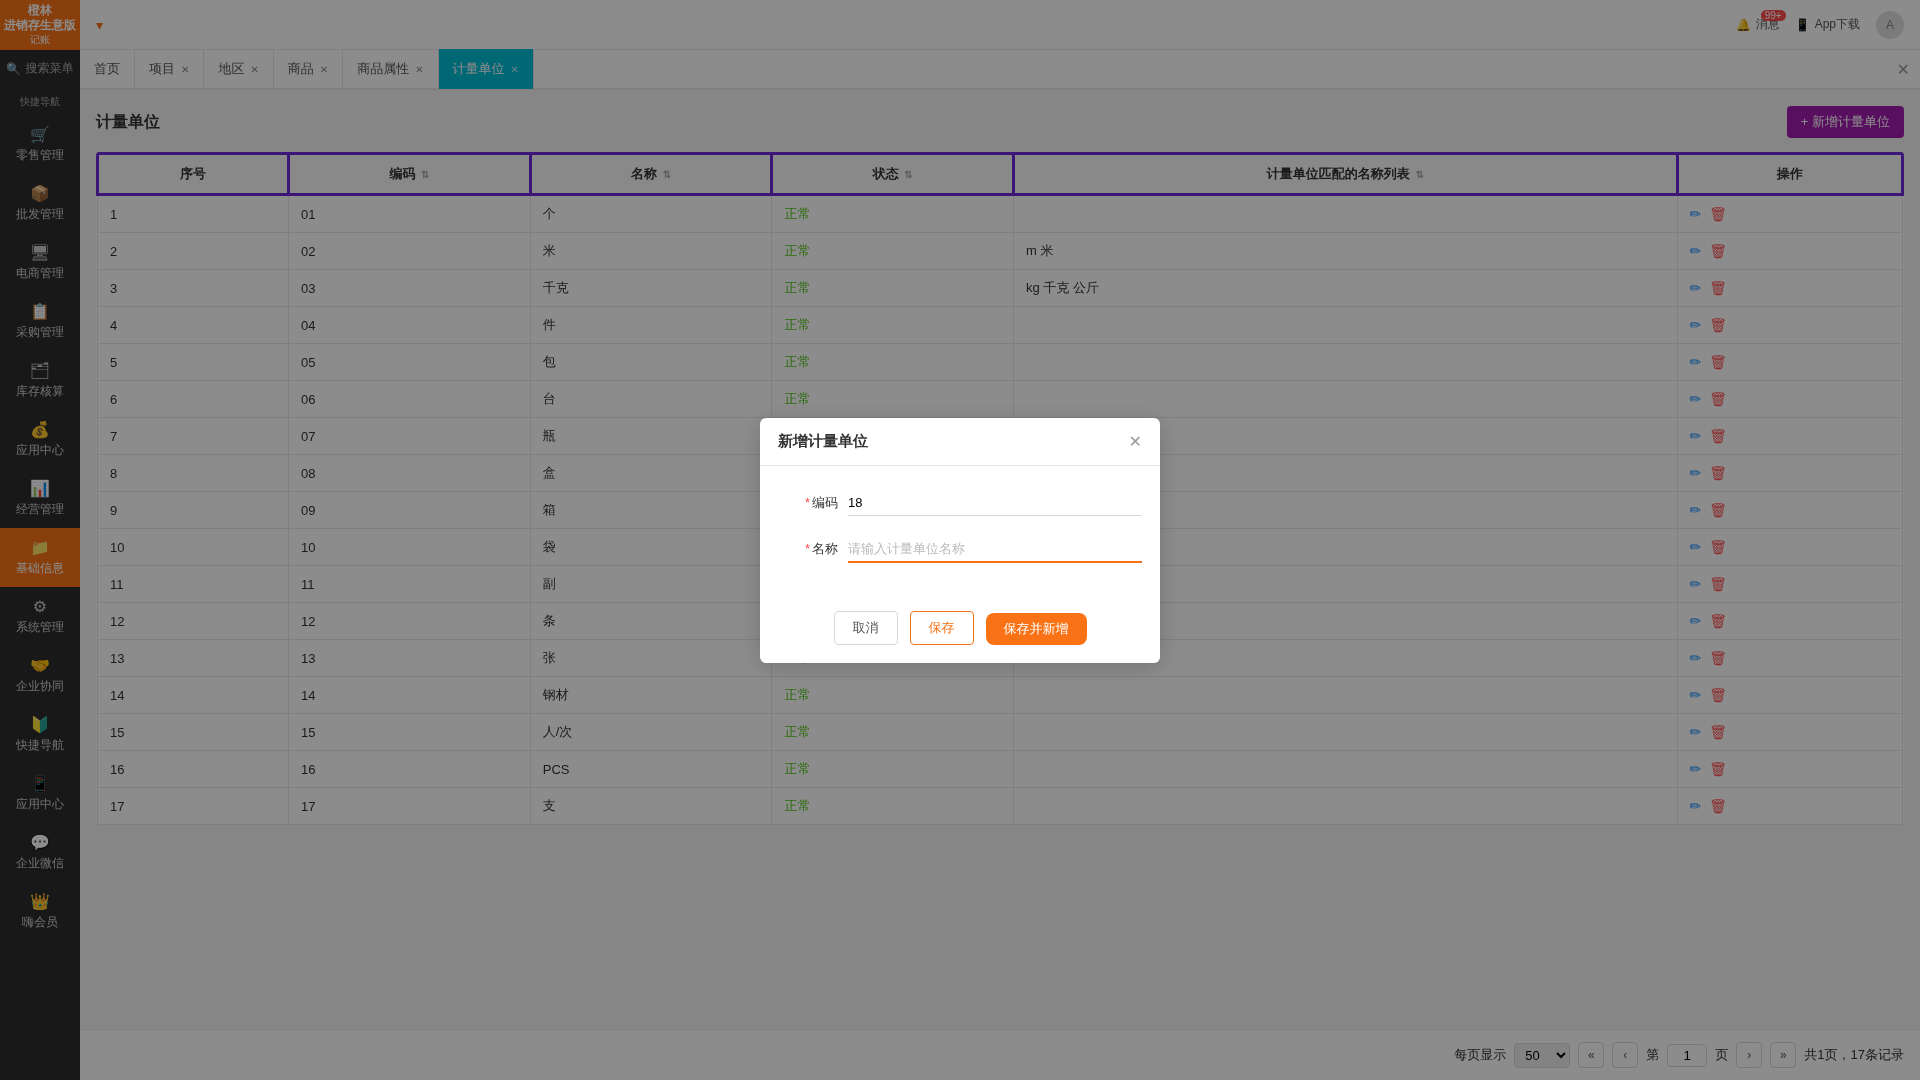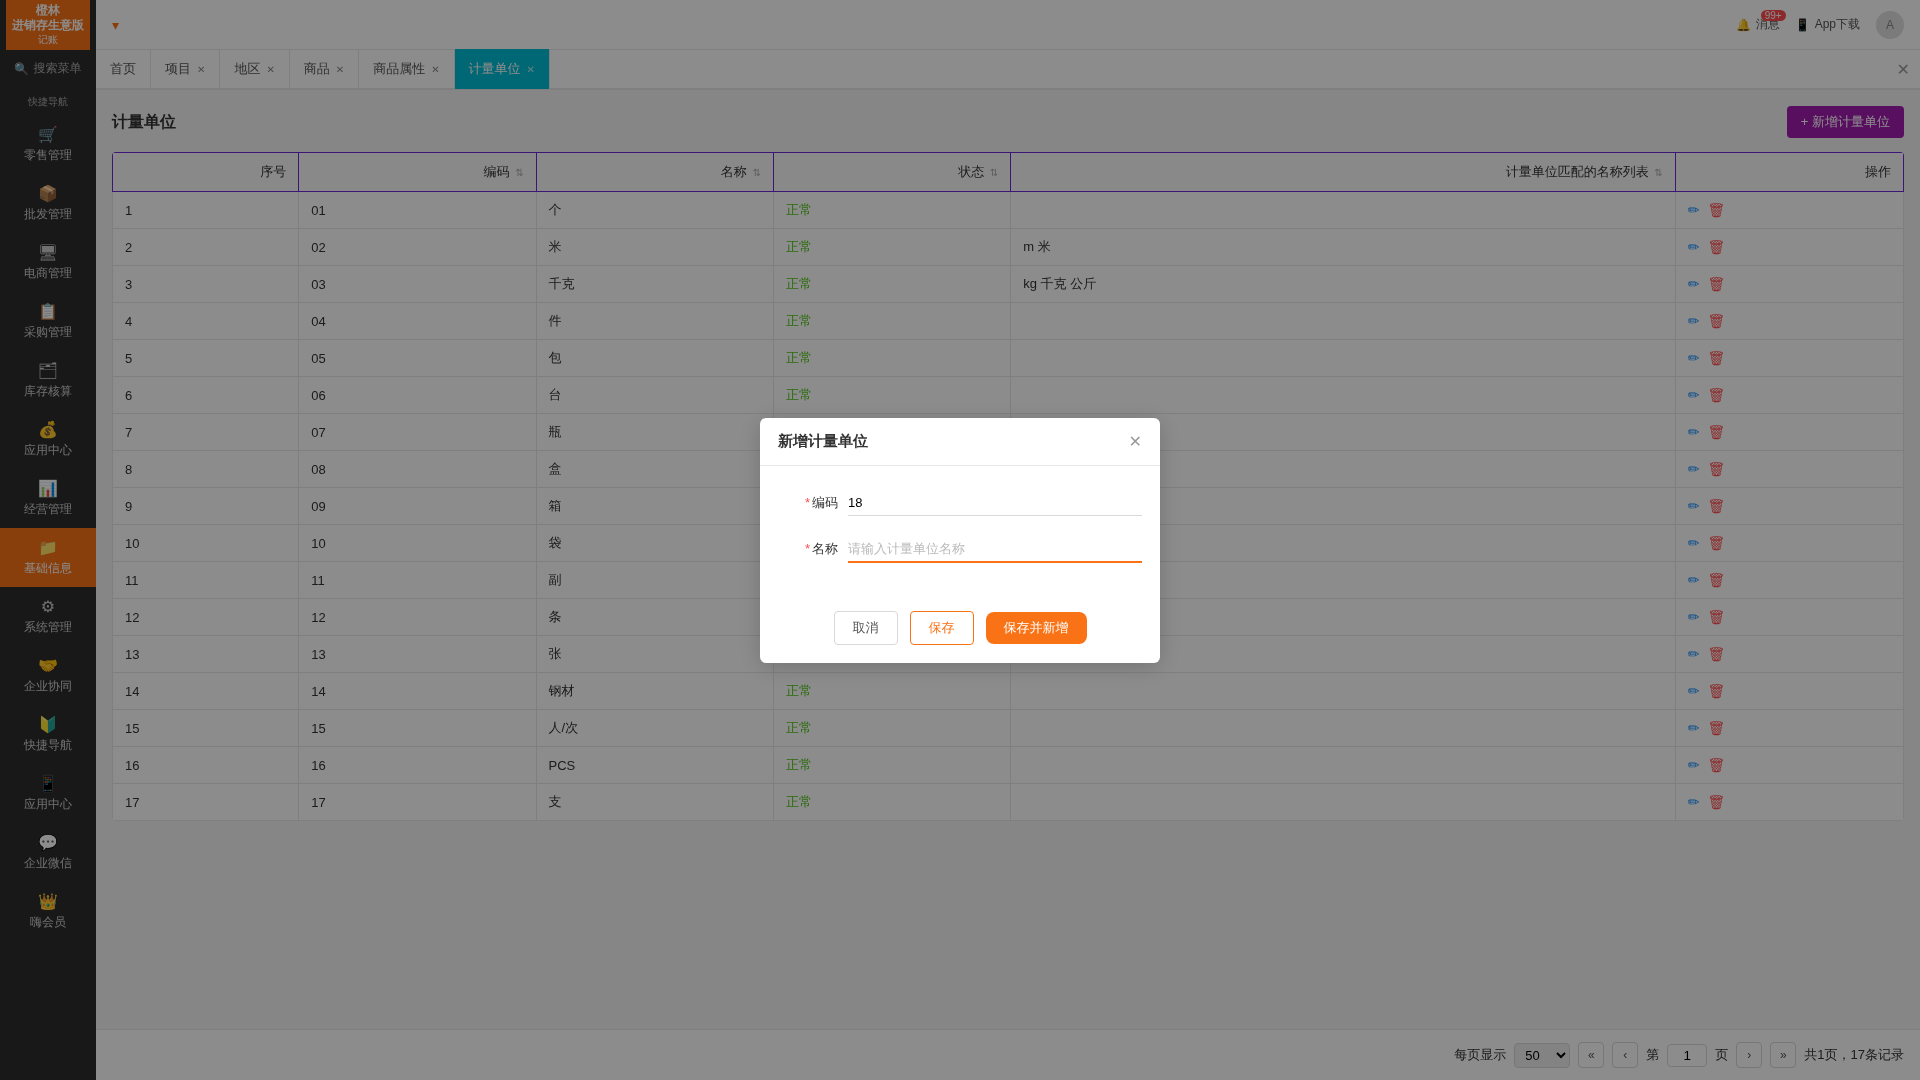--- a/index.html
+++ b/index.html
@@ -1,19 +1,19 @@
 <!DOCTYPE html>
 <html><head>
   <meta charset="utf-8">
   <style>
     * { box-sizing: border-box; margin: 0; padding: 0; }
     body { font-family: 'Microsoft YaHei', Arial, sans-serif; font-size: 13px; background: #f5f5f5; color: #333; display: flex; height: 1080px; width: 1920px; overflow: hidden; }
 
     
-    .sidebar { width: 96px; background: #2d2d2d; display: flex; flex-direction: column; align-items: center; padding-top: 0; min-height: 100%; }
+    .sidebar { width: 80px; background: #2d2d2d; display: flex; flex-direction: column; align-items: center; padding-top: 0; min-height: 100%; }
     .sidebar-logo { width: 84px; height: 50px; background: #f97316; display: flex; align-items: center; justify-content: center; }
     .sidebar-logo-text { color: white; font-size: 12px; font-weight: bold; text-align: center; line-height: 1.2; }
     .sidebar-search { width: 100%; padding: 10px 0; display: flex; align-items: center; justify-content: center; color: #aaa; font-size: 12px; cursor: pointer; }
     .sidebar-nav-label { color: #aaa; font-size: 10px; padding: 8px 0 6px; cursor: pointer; width: 100%; text-align: center; }
     .sidebar-item { width: 100%; padding: 10px 0; display: flex; flex-direction: column; align-items: center; justify-content: center; color: #ccc; font-size: 12px; cursor: pointer; }
     .sidebar-item.active { background: #f97316; color: white; }
     .sidebar-item-icon { font-size: 16px; margin-bottom: 3px; }
 
     
     .main { flex: 1; display: flex; flex-direction: column; overflow: hidden; }
@@ -34,21 +34,21 @@
     .tab-bar-close { margin-left: auto; padding: 0 10px; cursor: pointer; color: #999; font-size: 16px; }
 
     
     .page-content { flex: 1; padding: 16px; overflow-y: auto; background: #f5f5f5; position: relative; }
     .page-title-bar { display: flex; align-items: center; justify-content: space-between; margin-bottom: 14px; }
     .page-title { font-size: 16px; font-weight: bold; color: #333; }
     .add-btn { background: #a21caf; color: white; border: none; padding: 7px 14px; border-radius: 4px; cursor: pointer; font-size: 13px; }
 
     
     .data-table { width: 100%; border-collapse: collapse; background: white; border-radius: 4px; overflow: hidden; }
-    .data-table th { background: #fafafa; border: 1px solid #6d28d9; padding: 10px 12px; text-align: right; font-weight: 400; color: #333; font-size: 13px; white-space: nowrap; }
+    .data-table th { background: #fafafa; border: 3px solid #6d28d9; padding: 10px 12px; text-align: center; font-weight: 700; color: #333; font-size: 13px; white-space: nowrap; }
     .data-table td { border: 1px solid #e8e8e8; padding: 9px 12px; color: #333; font-size: 13px; }
     .status-normal { color: #52c41a; }
     .action-btns { display: flex; gap: 8px; }
     .action-edit { color: #1890ff; cursor: pointer; font-size: 14px; }
     .action-delete { color: #ff4d4f; cursor: pointer; font-size: 14px; }
 
     
     .pagination-bar { display: flex; align-items: center; justify-content: flex-end; padding: 12px 16px; background: white; border-top: 1px solid #e8e8e8; gap: 8px; font-size: 13px; }
     .pagination-select { border: 1px solid #d9d9d9; border-radius: 4px; padding: 3px 6px; font-size: 13px; }
     .pagination-btn { width: 26px; height: 26px; border: 1px solid #d9d9d9; background: white; border-radius: 4px; cursor: pointer; display: flex; align-items: center; justify-content: center; font-size: 12px; color: #555; }
@@ -63,21 +63,21 @@
     .modal-header { padding: 14px 18px; border-bottom: 1px solid #e8e8e8; display: flex; align-items: center; justify-content: space-between; }
     .modal-title { font-size: 15px; font-weight: bold; color: #333; }
     .modal-close { cursor: pointer; color: #999; font-size: 16px; }
     .modal-body { padding: 24px 18px 16px; }
     .form-row { display: flex; align-items: center; margin-bottom: 20px; }
     .form-label { width: 60px; text-align: right; margin-right: 10px; font-size: 13px; color: #333; }
     .form-label-required::before { content: '*'; color: #ff4d4f; margin-right: 2px; }
     .form-input { flex: 1; border: none; border-bottom: 1px solid #d9d9d9; padding: 5px 0; font-size: 13px; outline: none; }
     .form-input.active-field { border-bottom: 2px solid #f97316; }
     .form-input::placeholder { color: #bbb; }
-    .modal-footer { padding: 12px 18px 18px; display: flex; align-items: center; justify-content: center; gap: 12px; }
+    .modal-footer { padding: 12px 18px 18px; display: flex; align-items: flex-end; justify-content: center; gap: 12px; }
     .btn-cancel { border: 1px solid #d9d9d9; background: white; border-radius: 4px; padding: 7px 18px; cursor: pointer; font-size: 13px; color: #555; }
     .btn-save { border: 1px solid #f97316; background: white; border-radius: 4px; padding: 7px 18px; cursor: pointer; font-size: 13px; color: #f97316; }
     .btn-save-add { background: #f97316; border: none; border-radius: 8px; padding: 7px 18px; cursor: pointer; font-size: 13px; color: white; }
 
     .col-sort { font-size: 10px; color: #aaa; margin-left: 2px; }
   </style>
 </head>
 <body>
 
 <div class="sidebar">

